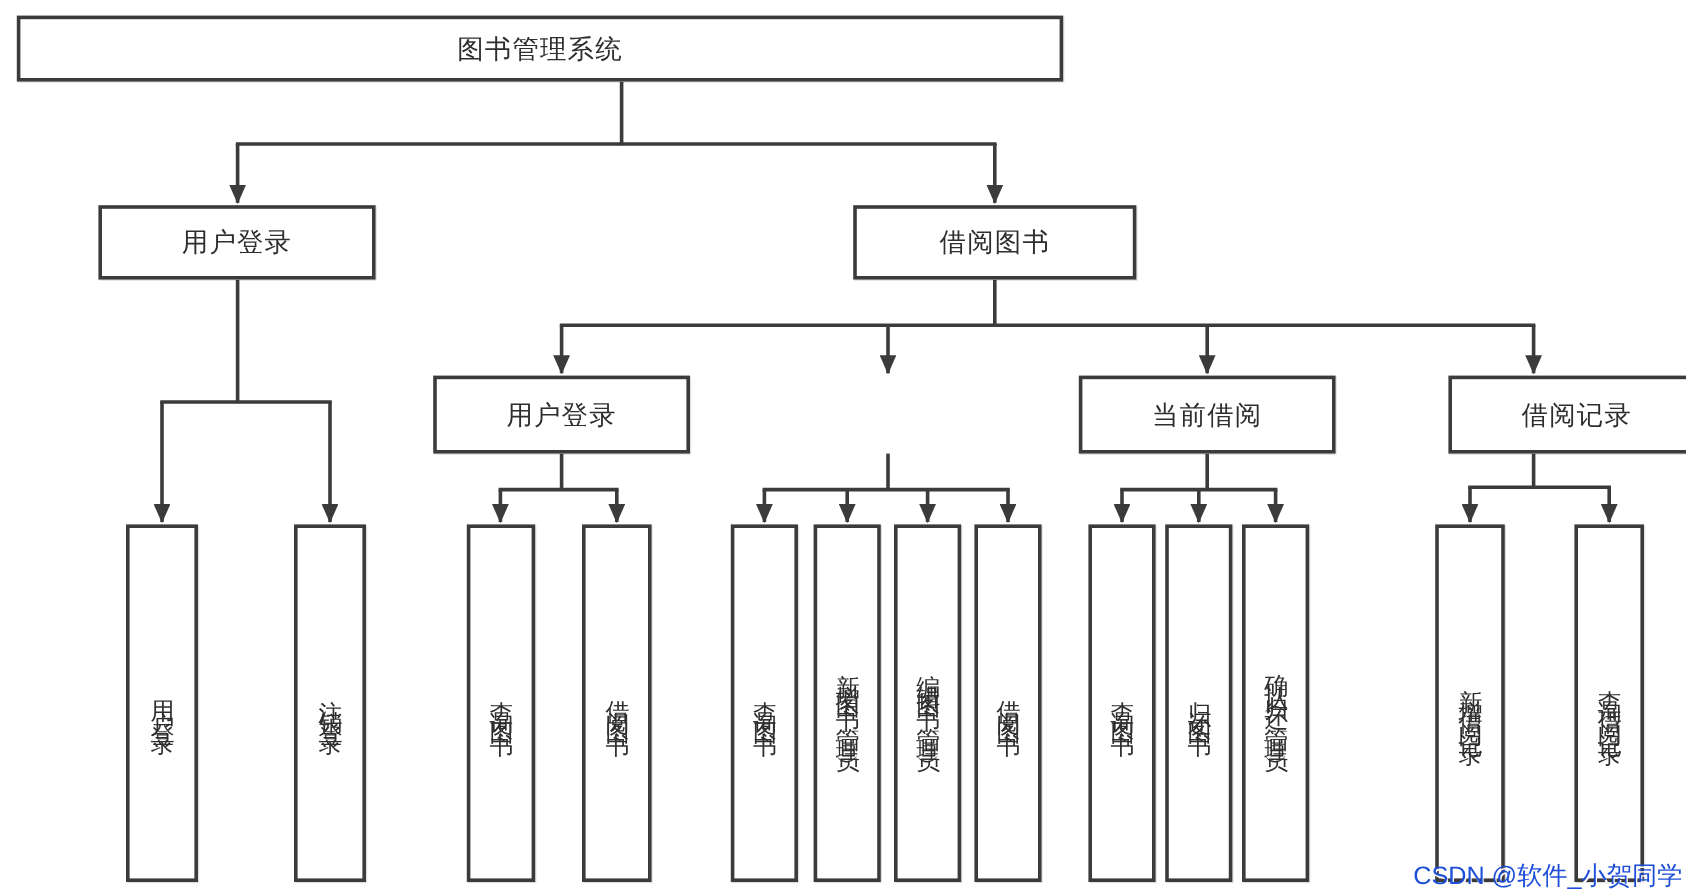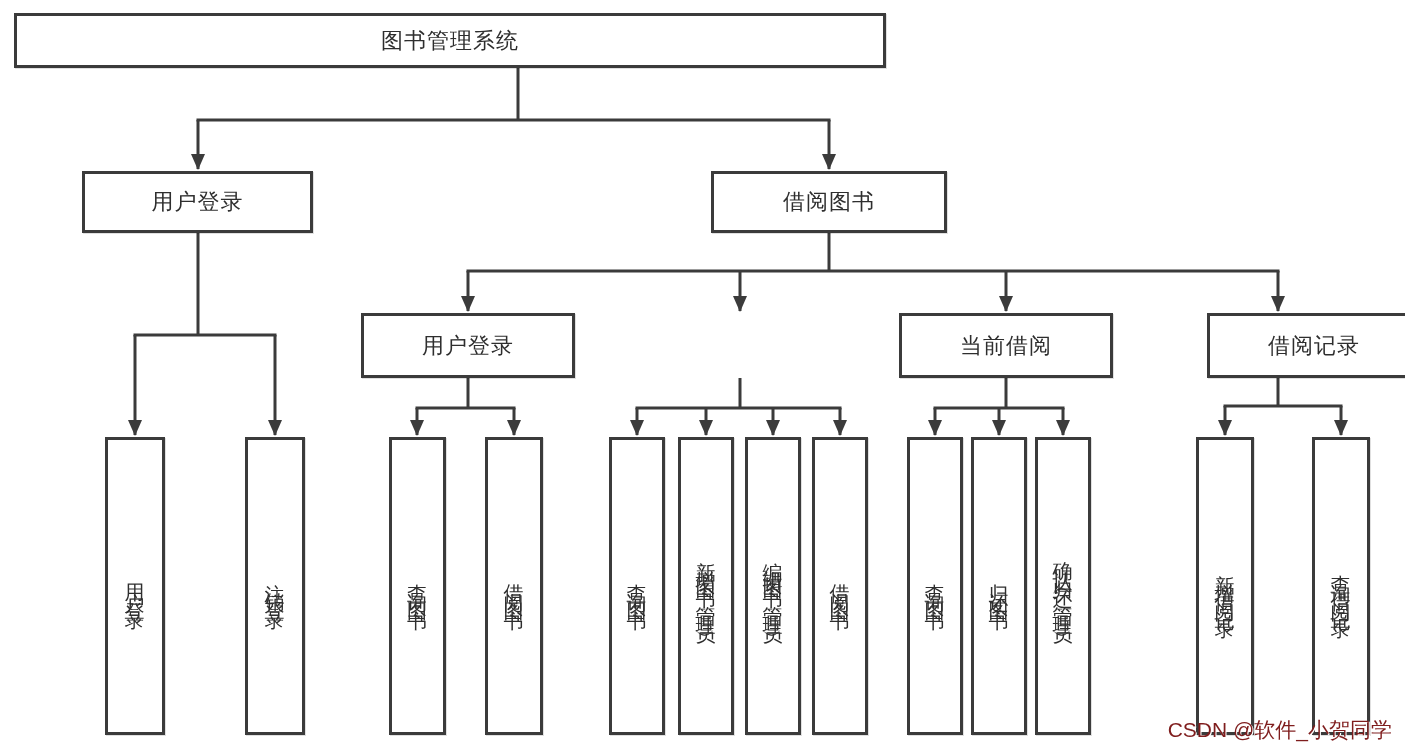--- a/index.html
+++ b/index.html
@@ -41,24 +41,24 @@
   .vbox {
     writing-mode: vertical-rl;
     text-orientation: mixed;
     font-size: 20px;
     letter-spacing: 9px;
     line-height: 1;
     white-space: nowrap;
   }
   .watermark {
     position: absolute;
-    right: 13px;
+    right: 3px;
     bottom: 3px;
     font-size: 21px;
-    color: #7f1d1d;
+    color: #1d4ed8;
     text-shadow: 1px 1px 0 #ffffff;
     z-index: 3;
     white-space: nowrap;
   }
 </style>
 </head>
 <body>
 
 <div class="canvas">
 

